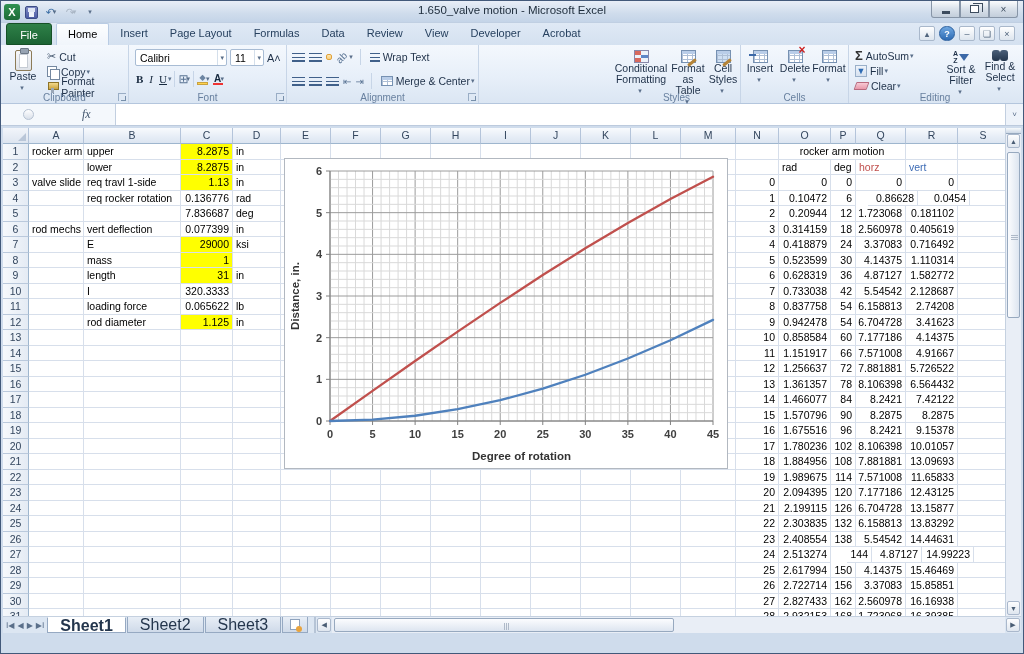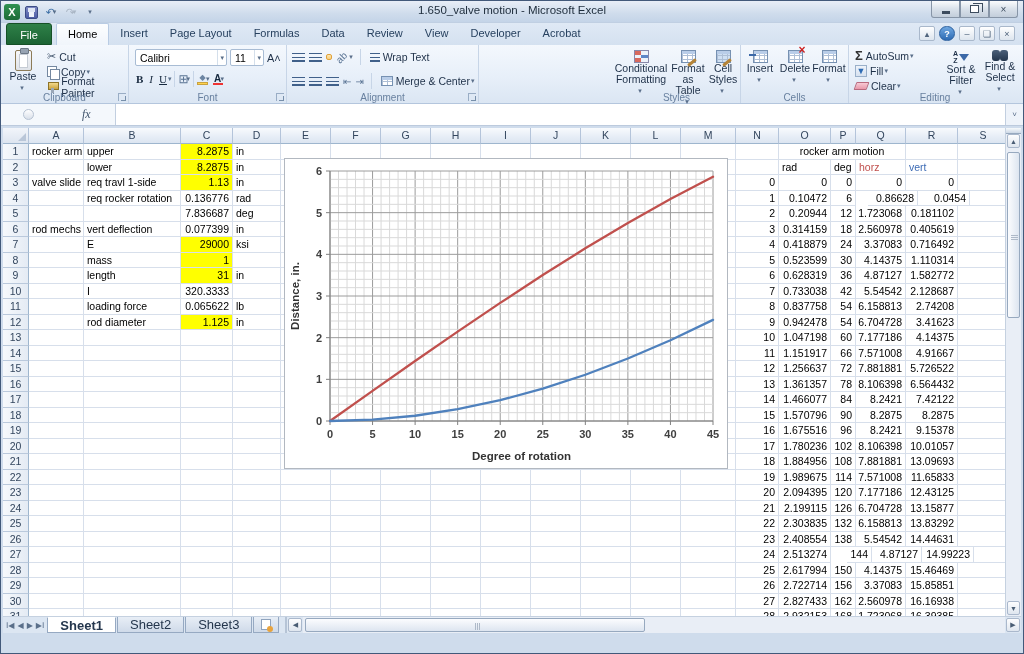--- a/index.html
+++ b/index.html
@@ -113,21 +113,21 @@
 .vscroll{position:absolute;right:2px;top:127px;width:16px;height:488px;background:#e9eef6;border-left:1px solid #c5d1e0;z-index:6}
 .vs-split{position:absolute;top:0;left:0;right:0;height:6px;background:linear-gradient(#f7fafc,#cdd8e6);border-bottom:1px solid #97a9bf}
 .vs-up{position:absolute;top:6px;left:1px;width:13px;height:14px}
 .vs-down{position:absolute;bottom:1px;left:1px;width:13px;height:14px}
 .sbtn{background:linear-gradient(#fdfdfe,#dfe6ef);border:1px solid #aab8cc;border-radius:2px;font-size:7px;color:#4a5d74;display:flex;align-items:center;justify-content:center}
 .vs-thumb{position:absolute;left:1px;top:24px;width:13px;height:166px;background:linear-gradient(90deg,#fbfcfe,#dde5f0);border:1px solid #97a9bf;border-radius:2px}
 .grip{position:absolute;left:3px;top:50%;width:7px;height:5px;background:repeating-linear-gradient(to bottom,#aeb9c8 0 1px,rgba(0,0,0,0) 1px 2px)}
 
 .tabbar{position:absolute;left:2px;right:2px;top:615px;height:17px;background:#dce6f2;display:flex;align-items:stretch;border-top:1px solid #c5d1e0;z-index:7}
 .tnav{display:flex;align-items:center;padding:0 3px;gap:3px;color:#5a6f8a;font-size:8px}
-.stab{padding:0 12px;font-size:13px;line-height:16px;color:#24364d;background:linear-gradient(#e8eef6,#cfdae9);border:1px solid #96a9c2;border-top:none;margin-right:1px}
+.stab{padding:0 12px;font-size:16px;line-height:16px;color:#24364d;background:linear-gradient(#e8eef6,#cfdae9);border:1px solid #96a9c2;border-top:none;margin-right:1px}
 .stab.active{background:#fff;font-weight:bold;border-top:1px solid #fff}
 .instab{width:26px;background:linear-gradient(#e8eef6,#cfdae9);border:1px solid #96a9c2;border-top:none;display:flex;align-items:center;justify-content:center}
 .sheetplus{width:10px;height:11px;background:#fff;border:1px solid #8fa3bd;position:relative}
 .sheetplus:after{content:"";position:absolute;right:-3px;bottom:-3px;width:6px;height:6px;border-radius:3px;background:#e8a33d}
 .hscroll{flex:1;display:flex;align-items:stretch;margin-left:6px;border-left:2px solid #b6c4d6}
 .hs-left,.hs-right{width:14px;margin:1px;font-size:7px}
 .hs-track{flex:1;position:relative;background:#e9eef6}
 .hs-thumb{position:absolute;left:2px;top:1px;bottom:1px;width:340px;background:linear-gradient(#fbfcfe,#dde5f0);border:1px solid #97a9bf;border-radius:2px}
 .hgrip{position:absolute;top:4px;left:50%;width:5px;height:7px;background:repeating-linear-gradient(to right,#aeb9c8 0 1px,rgba(0,0,0,0) 1px 2px)}
 
@@ -681,21 +681,21 @@
         <div class="gc" style="width: 50px;"></div>
         <div class="gc" style="width: 50px;"></div>
         <div class="gc" style="width: 50px;"></div>
         <div class="gc" style="width: 50px;"></div>
         <div class="gc" style="width: 50px;"></div>
         <div class="gc" style="width: 50px;"></div>
         <div class="gc" style="width: 50px;"></div>
         <div class="gc" style="width: 50px;"></div>
         <div class="gc" style="width: 55px;"></div>
         <div class="gc tr" style="width: 43px;">10</div>
-        <div class="gc tr" style="width: 52px;">1.047198</div>
+        <div class="gc tr" style="width: 52px;">0.858584</div>
         <div class="gc tr" style="width: 25px; text-align: right;">60</div>
         <div class="gc tr" style="width: 50px;">7.177186</div>
         <div class="gc tr" style="width: 52px;">4.14375</div>
         <div class="gc" style="width: 51px;"></div>
       </div>
       <div class="grow">
         <div class="rh">14</div>
         <div class="gc" style="width: 55px;"></div>
         <div class="gc" style="width: 97px;"></div>
         <div class="gc" style="width: 52px;"></div>

